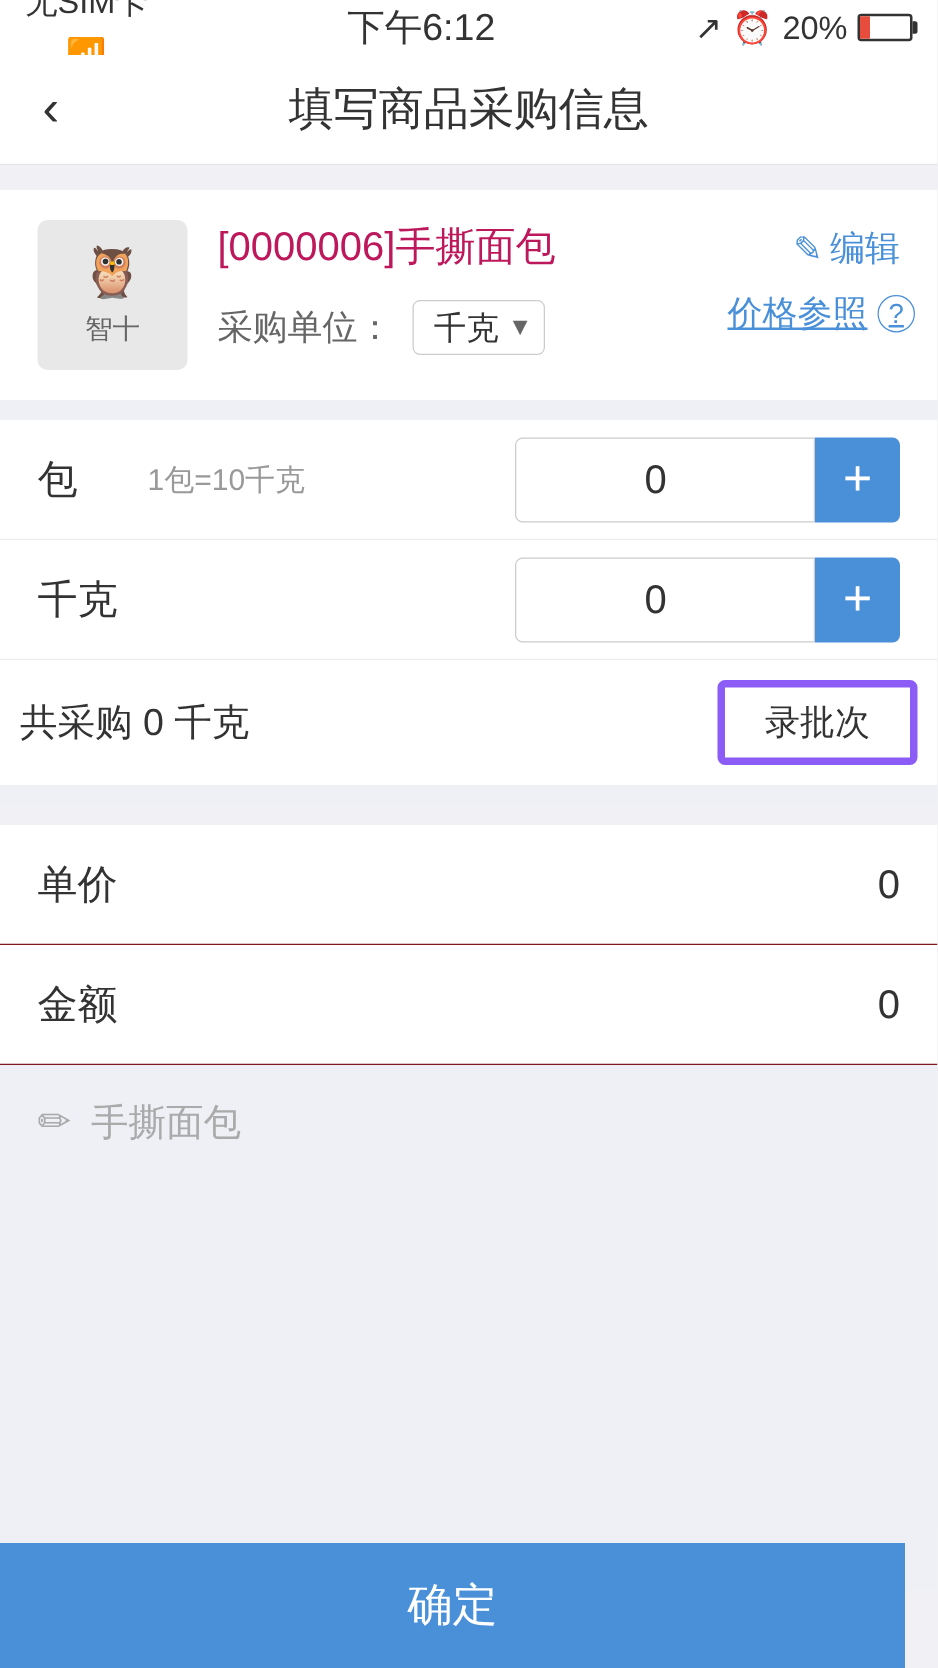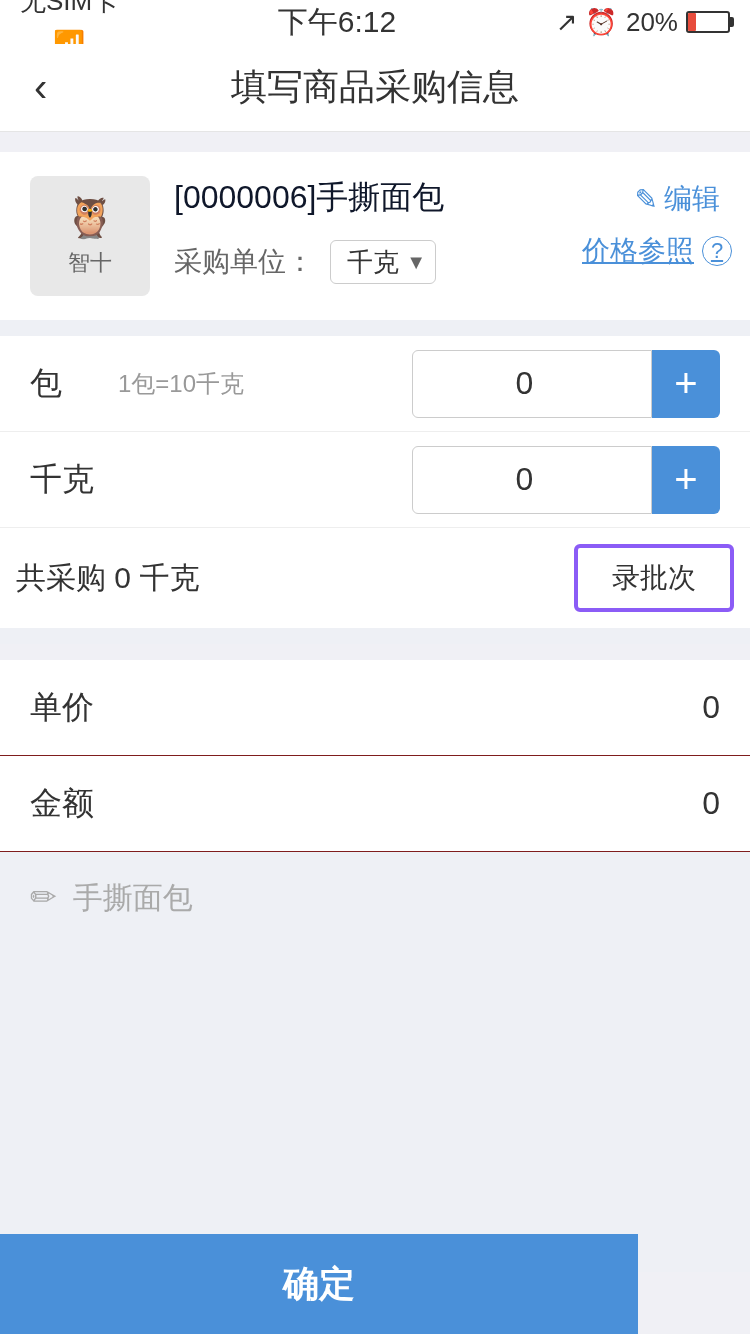--- a/index.html
+++ b/index.html
@@ -122,21 +122,21 @@
     .owl-text {
       font-size: 22px;
       color: #666;
       margin-top: 11px;
     }
     .product-info {
       flex: 1;
     }
     .product-name {
       font-size: 32px;
-      color: #0f172a;
+      color: #be185d;
       margin-bottom: 20px;
     }
     .product-unit-row {
       display: flex;
       align-items: center;
       gap: 16px;
       font-size: 28px;
       color: #666;
     }
     .unit-label { color: #666; }
@@ -254,21 +254,21 @@
       font-size: 30px;
       color: #333;
     }
     .summary-text span {
       color: #333;
     }
     .batch-btn {
       margin-left: auto;
       width: 160px;
       height: 68px;
-      border: 4px solid #8b5cf6;
+      border: 6px solid #8b5cf6;
       border-radius: 6px;
       background: #fff;
       color: #333;
       font-size: 28px;
       cursor: pointer;
       display: flex;
       align-items: center;
       justify-content: center;
     }
 
@@ -318,27 +318,27 @@
       background: #eef0f5;
       flex: 1;
       min-height: 200px;
     }
 
     
     .confirm-btn {
       position: fixed;
       bottom: 0;
       left: 0;
-      width: 638px;
+      width: 724px;
       height: 100px;
       background: #4a90d9;
       border: none;
       color: #fff;
       font-size: 36px;
-      font-weight: 700;
+      font-weight: 400;
       cursor: pointer;
       display: flex;
       align-items: center;
       justify-content: center;
     }
   </style>
 </head>
 <body>
 
 <div class="status-bar">

